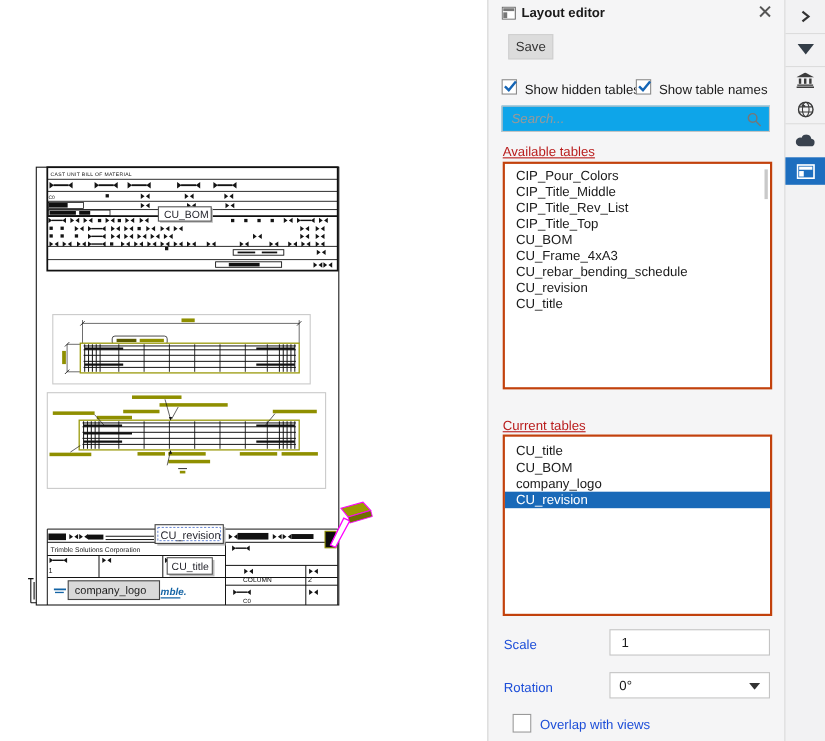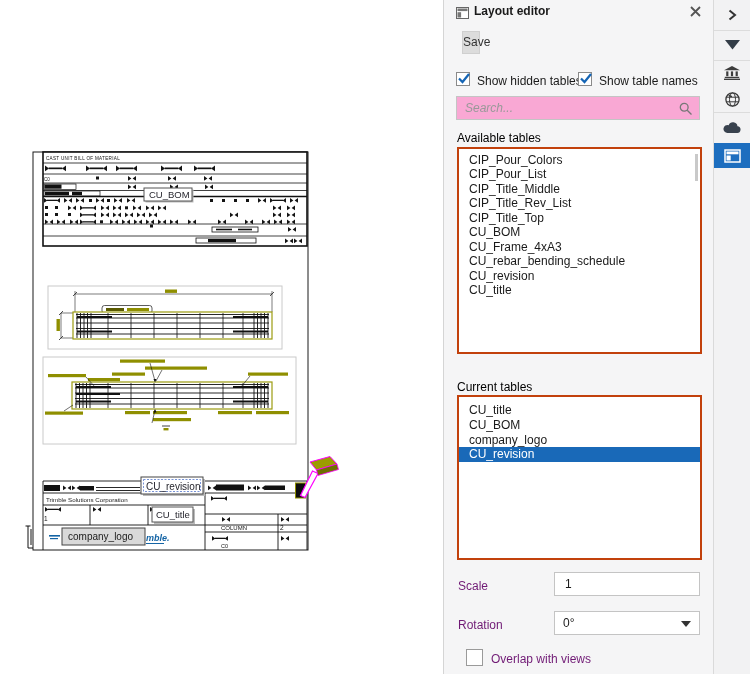--- a/index.html
+++ b/index.html
@@ -7,35 +7,35 @@
        font-family:"Liberation Sans",sans-serif;color:#1a1a1a;}
   .a{position:absolute;}
   svg text{font-family:"Liberation Sans",sans-serif;}
 
   
   .panel{position:absolute;left:443px;top:0;width:270px;height:674px;
          background:#f5f5f6;border-left:1px solid #d5d5d5;box-sizing:border-box;}
   .panel *{box-sizing:border-box;}
   .panel-title{left:30px;top:4px;font-size:12px;font-weight:bold;color:#1a1a1a;}
   .close-btn{left:245px;top:4px;width:16px;height:16px;cursor:pointer;}
-  .save-btn{left:18px;top:31px;width:18px;height:23px;background:#dcdcdc;border:1px solid #cfcfcf;
+  .save-btn{left:18px;top:31px;width:41px;height:23px;background:#dcdcdc;border:1px solid #cfcfcf;
             font-size:12px;color:#333;text-align:center;line-height:21px;cursor:pointer;}
   .cb-box{width:14px;height:14px;background:#fff;border:1px solid #8a8a8a;}
   .cb-label{font-size:12px;color:#1a1a1a;white-space:nowrap;}
-  .search-wrap{left:12px;top:96px;width:244px;height:24px;background:#f9a8d4;border:1px solid #c4c4c4;}
+  .search-wrap{left:12px;top:96px;width:244px;height:24px;background:#0ea5e9;border:1px solid #c4c4c4;}
   .search-wrap input{position:absolute;left:6px;top:1px;width:210px;height:20px;border:none;outline:none;
             font-size:12px;font-style:italic;color:#444;background:transparent;font-family:"Liberation Sans",sans-serif;}
   .search-wrap input::placeholder{color:#999;font-style:italic;}
-  .sec-label{font-size:12px;color:#000000;}
+  .sec-label{font-size:12px;color:#b91c1c;text-decoration:underline;}
   .tlist{background:#fff;border:2px solid #c2410c;overflow:hidden;}
   .tlist .item{padding-left:10px;font-size:12px;line-height:14.45px;color:#1a1a1a;white-space:nowrap;cursor:default;}
   .tlist2 .item{line-height:14.8px;}
   .item.selected{background:#1969b8;color:#fff;}
   .scroll-thumb{right:2px;top:5px;width:3px;height:27px;background:#c9c9c9;}
-  .frow-label{font-size:12px;color:#701a75;}
+  .frow-label{font-size:12px;color:#1d4ed8;}
   .fld{background:#fff;border:1px solid #c4c4c4;height:24px;}
   .fld input{position:absolute;left:8px;top:1px;width:120px;height:20px;border:none;outline:none;
              font-size:12px;color:#1a1a1a;background:transparent;font-family:"Liberation Sans",sans-serif;}
   .ddl{font-size:12px;line-height:22px;padding-left:8px;color:#1a1a1a;}
 
   
   .toolbar{position:absolute;left:713px;top:0;width:37px;height:674px;background:#f2f2f3;
            border-left:1px solid #dadada;box-sizing:border-box;}
   .tcell{position:absolute;left:0;width:36px;display:flex;align-items:center;justify-content:center;cursor:pointer;}
   .tsep{border-bottom:1px solid #dcdcdc;}
@@ -314,21 +314,20 @@
     <input placeholder="Search..." style="">
     <svg width="14" height="14" style="position:absolute;right:6px;top:5px;">
       <circle cx="5.2" cy="5.2" r="3.9" stroke="#777" stroke-width="1.3" fill="none"></circle>
         <path d="M8.2,8.2 L12.5,12.5" stroke="#777" stroke-width="1.3"></path>
     </svg>
   </div>
 
   <div class="a sec-label" style="left:13px;top:131px;">Available tables</div>
   <div class="a tlist" style="left:13px;top:147px;width:245px;height:207px;padding-top:4px;">
     <div class="item">CIP_Pour_Colors</div>
-    <div class="item">CIP_Pour_List</div>
     <div class="item">CIP_Title_Middle</div>
     <div class="item">CIP_Title_Rev_List</div>
     <div class="item">CIP_Title_Top</div>
     <div class="item">CU_BOM</div>
     <div class="item">CU_Frame_4xA3</div>
     <div class="item">CU_rebar_bending_schedule</div>
     <div class="item">CU_revision</div>
     <div class="item">CU_title</div>
     <div class="a scroll-thumb"></div>
   </div>

